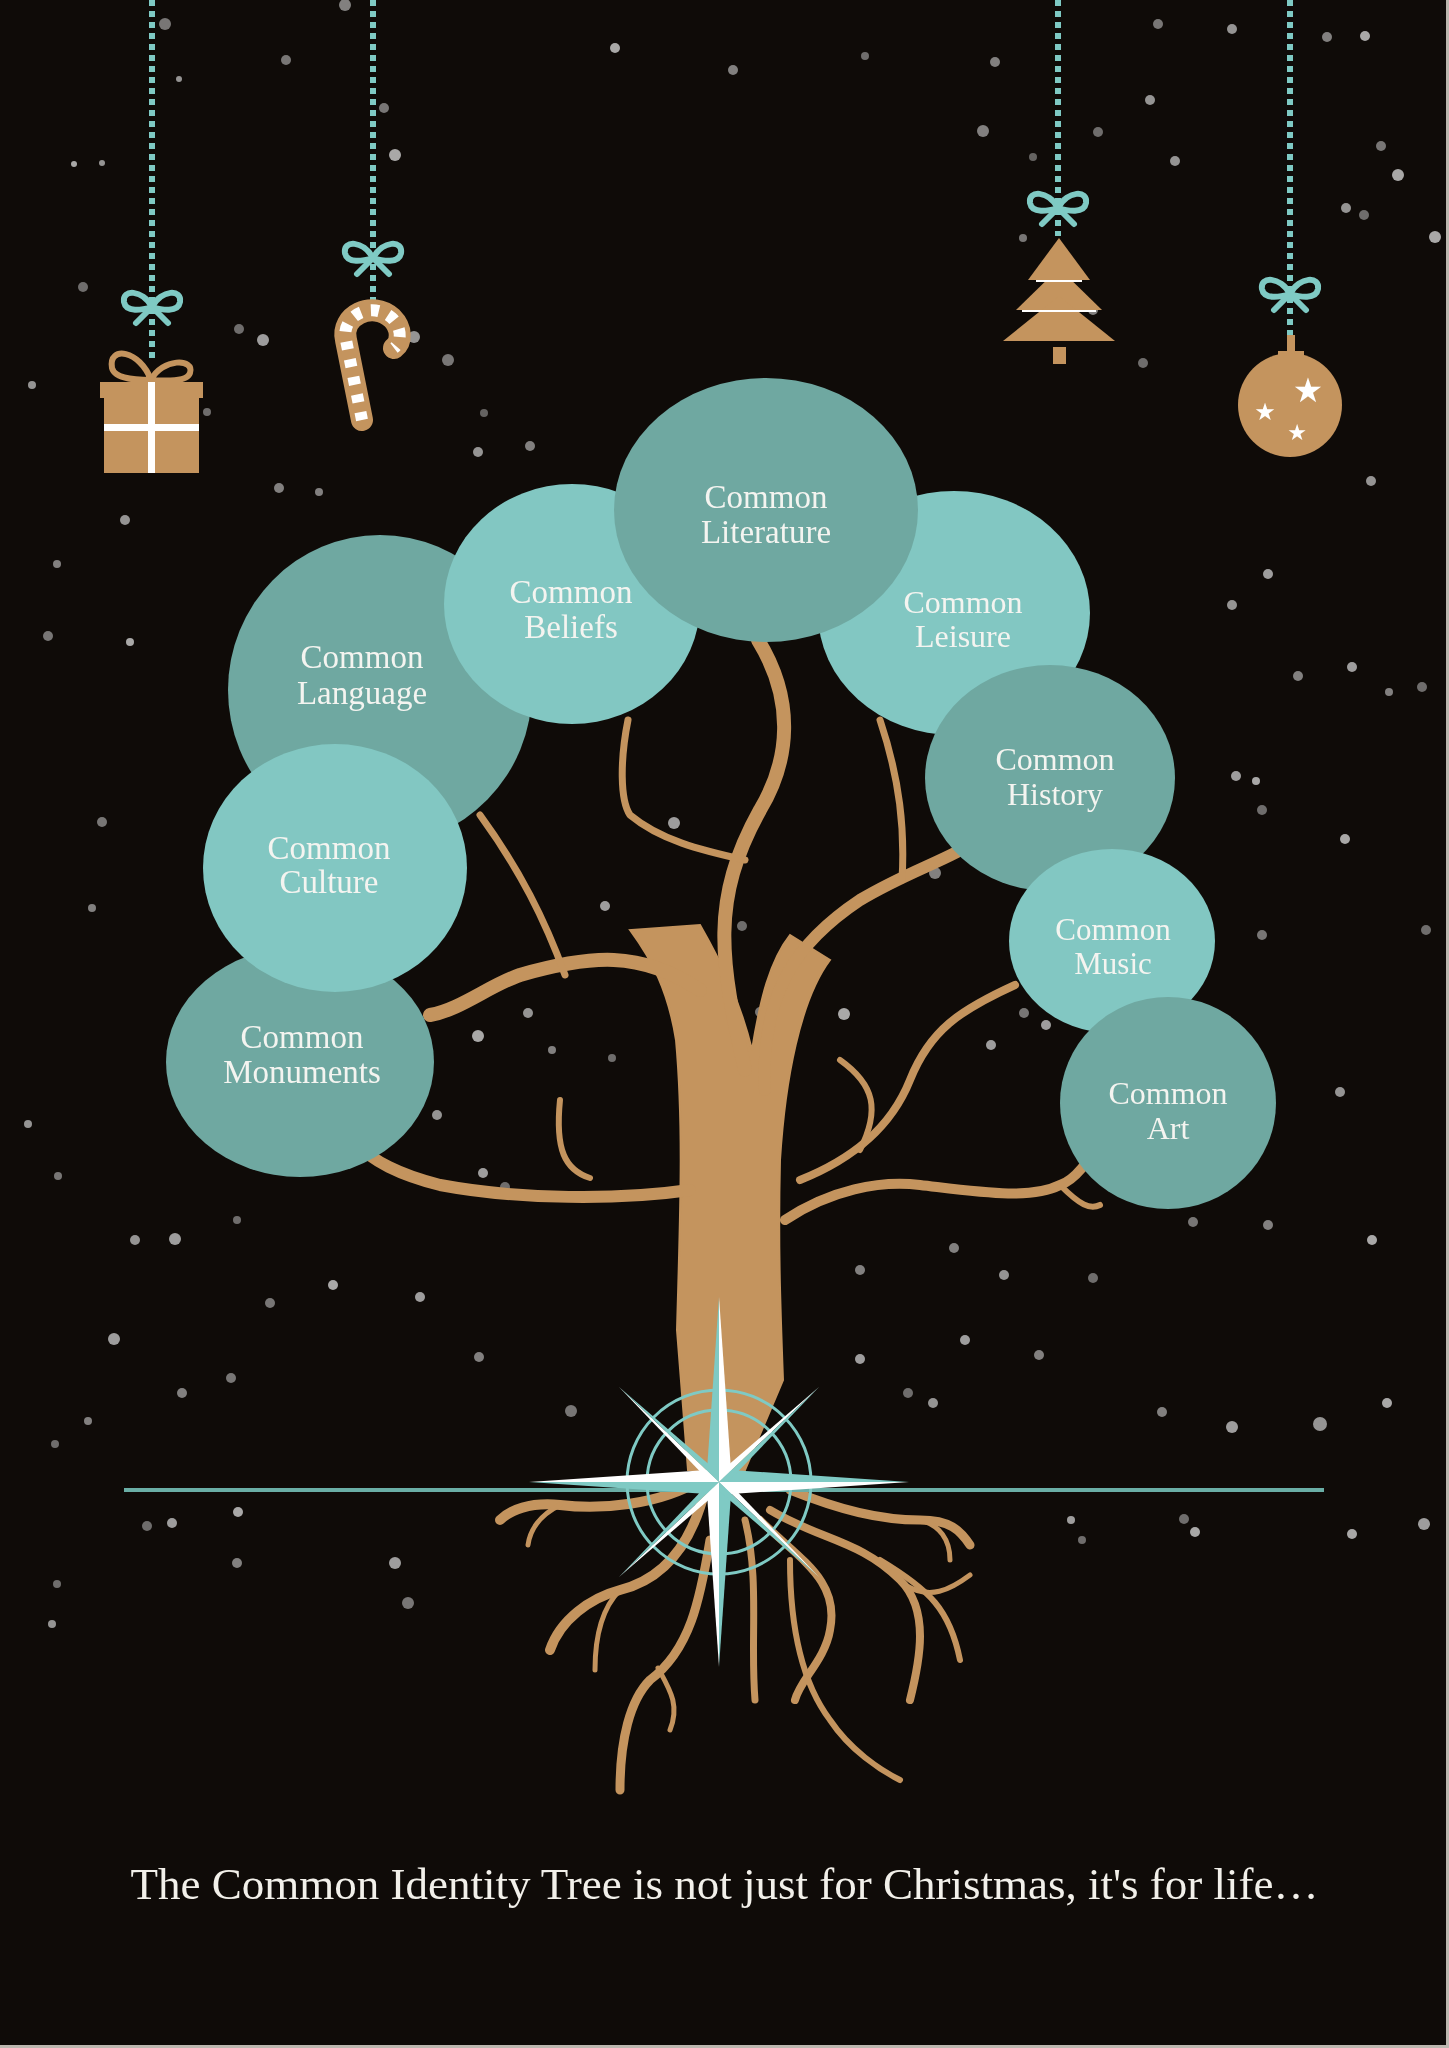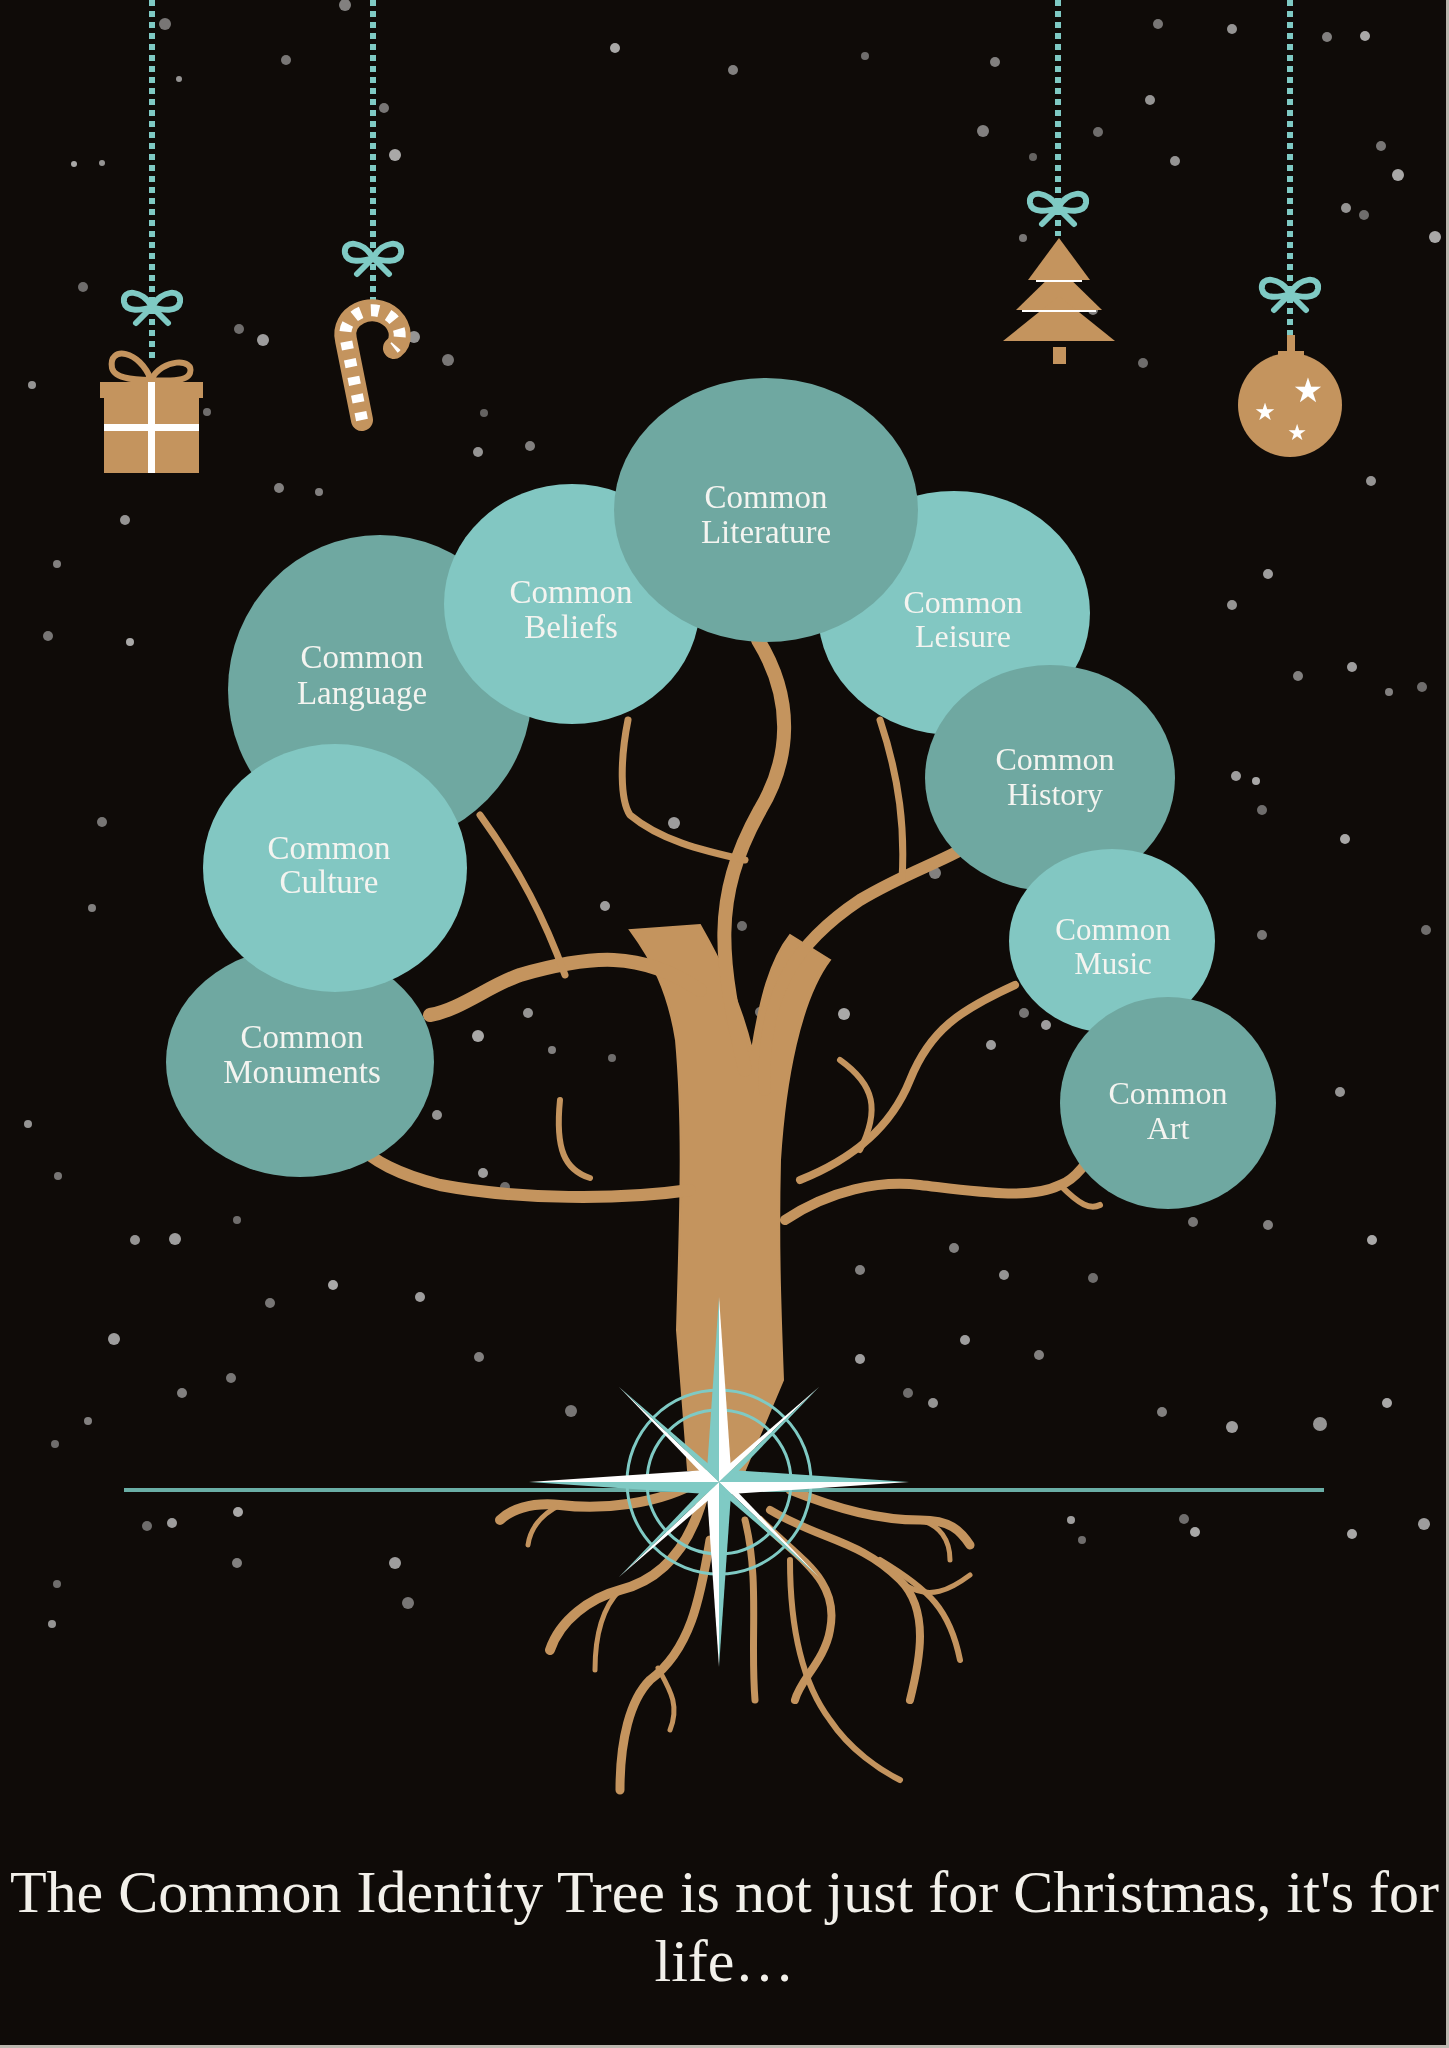--- a/index.html
+++ b/index.html
@@ -1,20 +1,20 @@
 <!DOCTYPE html>
 <html><head>
 <meta charset="utf-8">
 <style>
   html, body { margin:0; padding:0; background:#0f0b08; }
   #stage { position:relative; width:1449px; height:2048px; overflow:hidden; background:#0f0b08; }
   #stage svg { position:absolute; left:0; top:0; }
   .bubble-label { font-family:"Liberation Serif","DejaVu Serif",serif; fill:#f4f4f0; text-anchor:middle; }
   .caption { position:absolute; left:0; width:1449px; top:1858px; text-align:center;
-    font-family:"Liberation Serif","DejaVu Serif",serif; font-size:60px; color:#f2f0ea; letter-spacing:0px; }
+    font-family:"Liberation Serif","DejaVu Serif",serif; font-size:45px; color:#f2f0ea; letter-spacing:0px; }
   .edge-r { position:absolute; right:0; top:0; width:3px; height:2048px; background:#bdb8b0; }
   .edge-b { position:absolute; left:0; bottom:0; width:1449px; height:3px; background:#bdb8b0; }
 </style>
 </head>
 <body>
 
 <div id="stage">
 <svg width="1449" height="2048" viewBox="0 0 1449 2048" xmlns="http://www.w3.org/2000/svg">
 
   <g fill="#cfcfcf">

